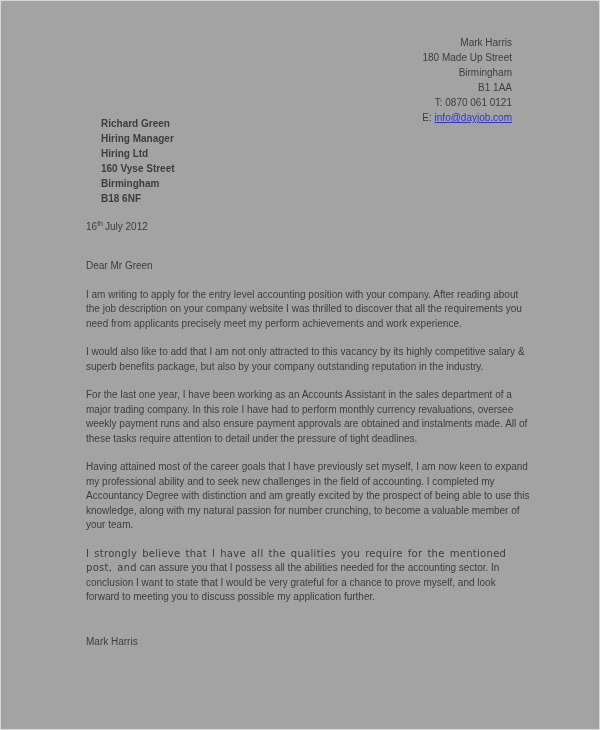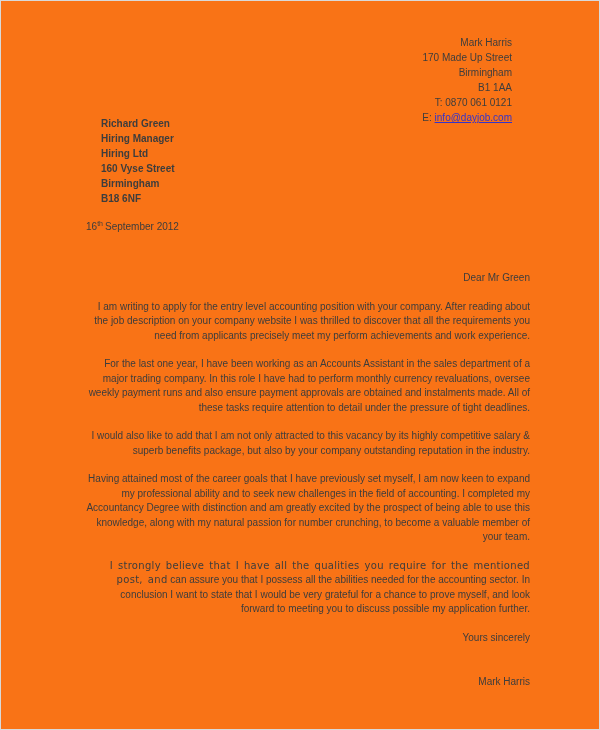--- a/index.html
+++ b/index.html
@@ -1,20 +1,20 @@
 <!DOCTYPE html>
 <html><head>
 <meta charset="utf-8">
 <style>
   html, body { margin: 0; padding: 0; background: #ffffff; }
   .page {
     position: relative;
     width: 598px;
     height: 728px;
-    background: #f97316;
+    background: #a3a3a3;
     border: 1px solid #d9d9d9;
     font-family: "Liberation Sans", sans-serif;
     font-size: 10px;
     line-height: 14.5px;
     color: #3d3d3d;
     overflow: hidden;
   }
   .sender {
     position: absolute;
     top: 34px;
@@ -39,63 +39,62 @@
     line-height: 0;
     vertical-align: super;
     margin-right: 2px;
   }
   .body {
     position: absolute;
     top: 258px;
     left: 85px;
     width: 444px;
   }
-  .body p { margin: 12px 0 14px 0; text-align: right; }
+  .body p { margin: 0 0 14px 0; }
   .closing { margin-top: 6px !important; }
   .signature { margin-top: 30px !important; }
   a.email {
     color: #3333cc;
     text-decoration: underline;
     cursor: pointer;
   }
   .alt-font {
     font-family: "DejaVu Sans", sans-serif;
     letter-spacing: 0.3px;
     word-spacing: 1.5px;
   }
 </style>
 </head>
 <body>
 
 <div class="page">
 
   <div class="sender">
     <div>Mark Harris</div>
-    <div>170 Made Up Street</div>
+    <div>180 Made Up Street</div>
     <div>Birmingham</div>
     <div>B1 1AA</div>
     <div>T: 0870 061 0121</div>
     <div><span>E: </span><a href="#" class="email">info@dayjob.com</a></div>
   </div>
 
   <div class="recipient">
     <div>Richard Green</div>
     <div>Hiring Manager</div>
     <div>Hiring Ltd</div>
     <div>160 Vyse Street</div>
     <div>Birmingham</div>
     <div>B18 6NF</div>
   </div>
 
-  <div class="date"><span>16</span><sup>th</sup><span>September 2012</span></div>
+  <div class="date"><span>16</span><sup>th</sup><span>July 2012</span></div>
 
   <div class="body">
     <p class="salutation">Dear Mr Green</p>
     <p>I am writing to apply for the entry level accounting position with your company. After reading about the job description on your company website I was thrilled to discover that all the requirements you need from applicants precisely meet my perform achievements and work experience.</p>
+    <p>I would also like to add that I am not only attracted to this vacancy by its highly competitive salary &amp; superb benefits package, but also by your company outstanding reputation in the industry.</p>
     <p>For the last one year, I have been working as an Accounts Assistant in the sales department of a major trading company. In this role I have had to perform monthly currency revaluations, oversee weekly payment runs and also ensure payment approvals are obtained and instalments made. All of these tasks require attention to detail under the pressure of tight deadlines.</p>
-    <p>I would also like to add that I am not only attracted to this vacancy by its highly competitive salary &amp; superb benefits package, but also by your company outstanding reputation in the industry.</p>
     <p>Having attained most of the career goals that I have previously set myself, I am now keen to expand my professional ability and to seek new challenges in the field of accounting. I completed my Accountancy Degree with distinction and am greatly excited by the prospect of being able to use this knowledge, along with my natural passion for number crunching, to become a valuable member of your team.</p>
     <p><span class="alt-font">I strongly believe that I have all the qualities you require for the mentioned post, and</span><span> can assure you that I possess all the abilities needed for the accounting sector. In conclusion I want to state that I would be very grateful for a chance to prove myself, and look forward to meeting you to discuss possible my application further.</span></p>
-    <p class="closing">Yours sincerely</p>
     <p class="signature">Mark Harris</p>
   </div>
 
 </div>
 
 </body></html>

